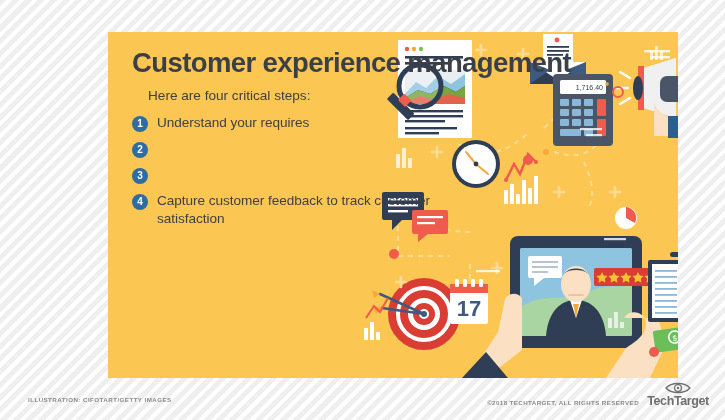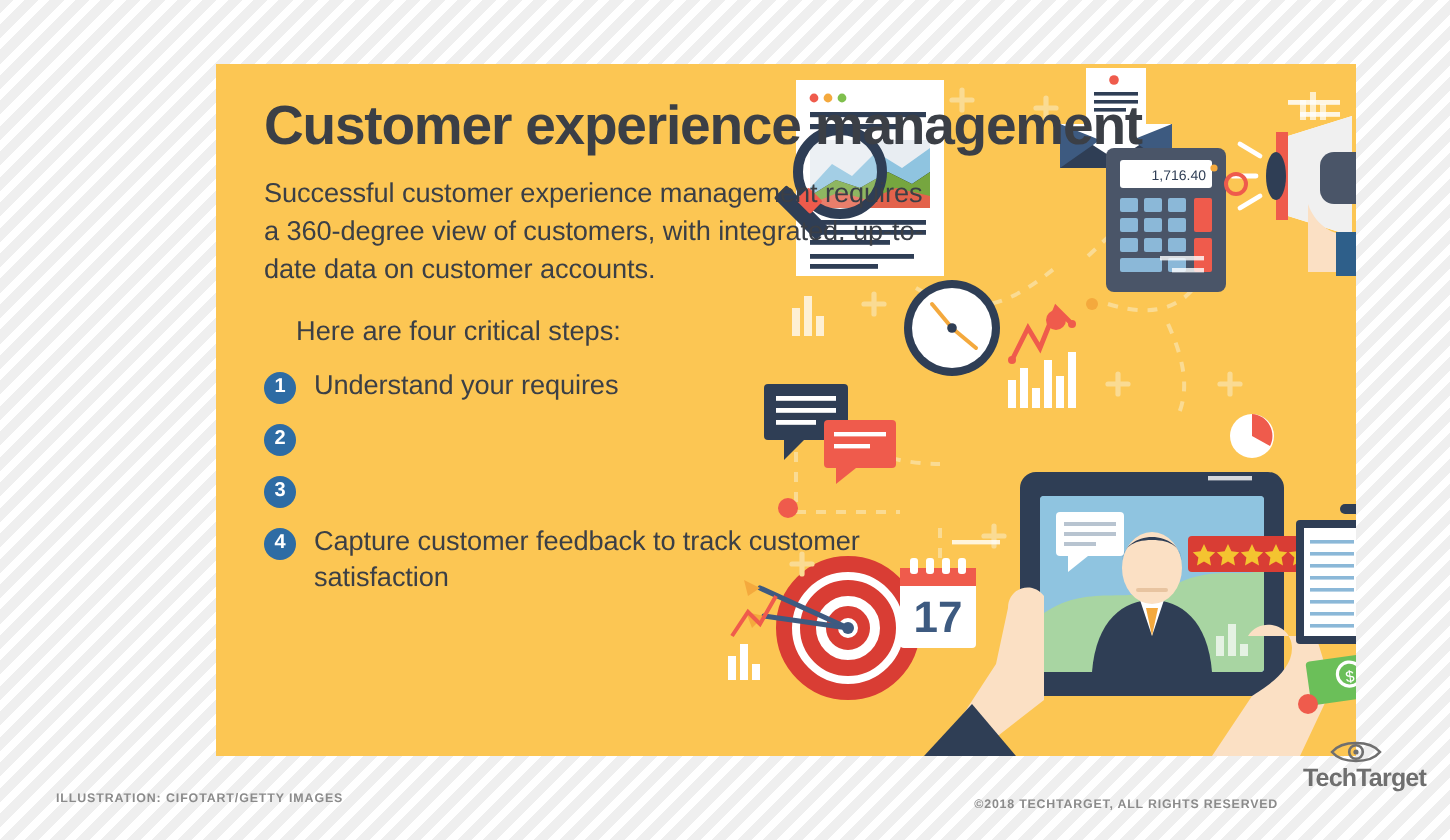--- a/index.html
+++ b/index.html
@@ -129,24 +129,24 @@
     right: 86px;
     top: 399px;
     font-size: 6.2px;
     letter-spacing: 0.4px;
     color: #8b8b8b;
     font-weight: bold;
   }
   .tt-logo {
     position: absolute;
     right: 12px;
-    top: 370px;
+    top: 382px;
     width: 70px;
     height: 28px;
-    text-align: right;
+    text-align: center;
     color: #6f6f6f;
   }
   .tt-word {
     font-size: 12.5px;
     font-weight: bold;
     letter-spacing: -0.4px;
     line-height: 1;
     color: #6f6f6f;
   }
 </style>
@@ -458,21 +458,20 @@
                 <rect x="12" y="290" width="4" height="18"></rect>
                 <rect x="18" y="300" width="4" height="8"></rect>
               </g>
           </g>
         </g>
       </svg>
     </div>
 
     <div class="text-col">
       <h1 class="headline">Customer experience management</h1>
-      <p class="lede">Successful customer experience management requires a 360-degree view of customers, with integrated, up-to-date data on customer accounts.</p>
       <p class="steps-intro">Here are four critical steps:</p>
       <ul class="steps">
         <li class="step">
           <span class="badge">1</span>
           <span class="step-label">Understand your requires</span>
         </li>
         <li class="step">
           <span class="badge">2</span>
         </li>
         <li class="step">

